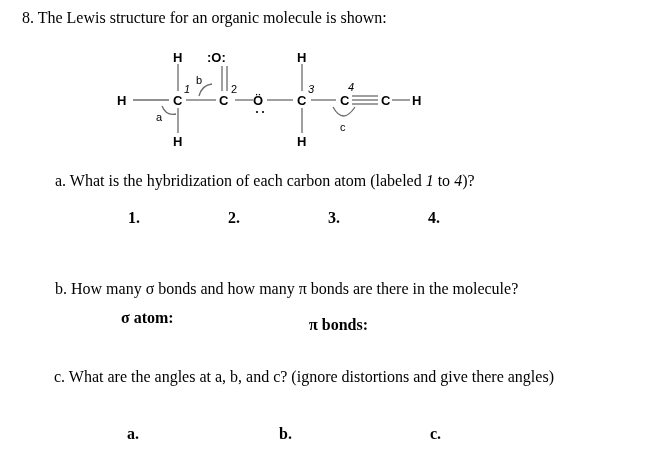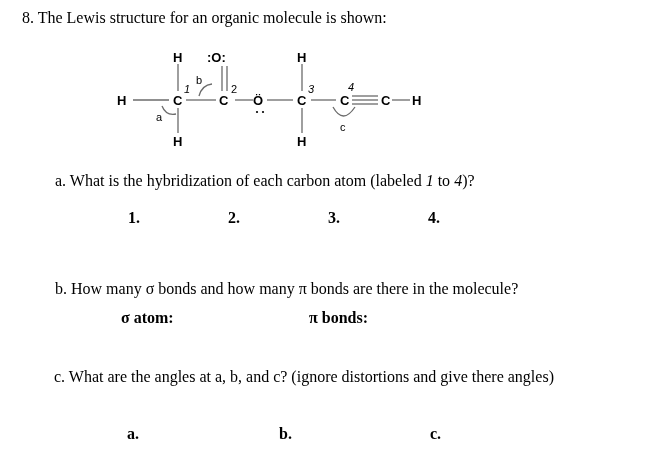--- a/index.html
+++ b/index.html
@@ -79,18 +79,18 @@
 </svg>
 
 <div class="abs serif" style="left:55px; top:172px;"><span>a.  What is the hybridization of each carbon atom (labeled </span><i>1</i><span> to </span><i>4</i><span>)?</span></div>
 <div class="abs serif bold" style="left:128px; top:209px;">1.</div>
 <div class="abs serif bold" style="left:228px; top:209px;">2.</div>
 <div class="abs serif bold" style="left:328px; top:209px;">3.</div>
 <div class="abs serif bold" style="left:428px; top:209px;">4.</div>
 
 <div class="abs serif" style="left:55px; top:268px;margin-top:12px;">b.  How many σ bonds and how many π bonds are there in the molecule?</div>
 <div class="abs serif bold" style="left:121px; top:309px;">σ atom:</div>
-<div class="abs serif bold" style="left:309px; top:309px;">π bonds:</div>
+<div class="abs serif bold" style="left:309px; top:316px;">π bonds:</div>
 
 <div class="abs serif" style="left:54px; top:368px;">c.  What are the angles at a, b, and c?  (ignore distortions and give there angles)</div>
 <div class="abs serif bold" style="left:127px; top:425px;">a.</div>
 <div class="abs serif bold" style="left:279px; top:425px;">b.</div>
 <div class="abs serif bold" style="left:430px; top:425px;">c.</div>
 
 </body></html>

